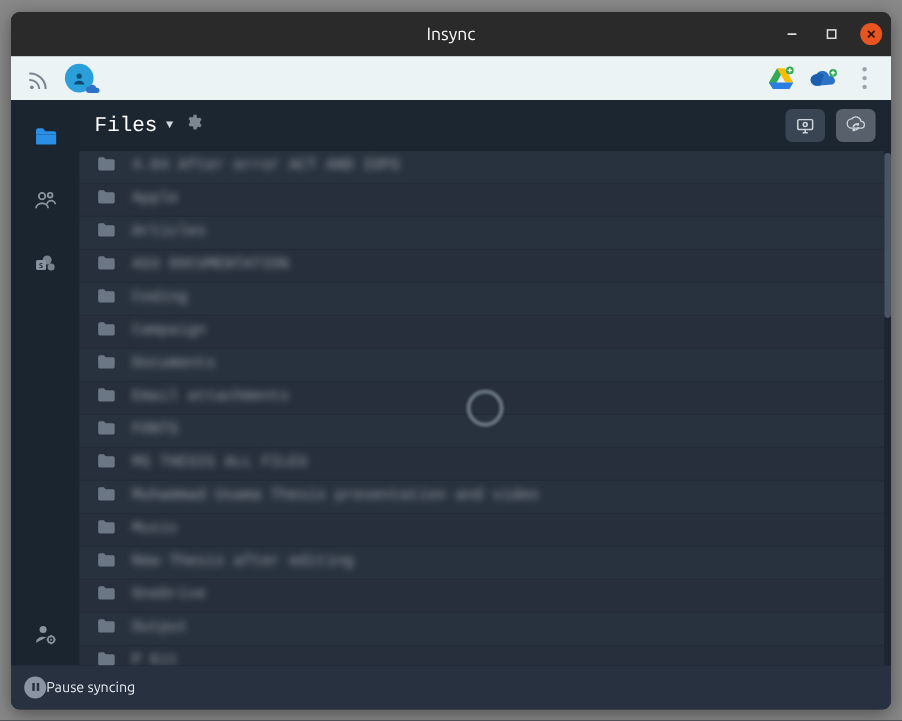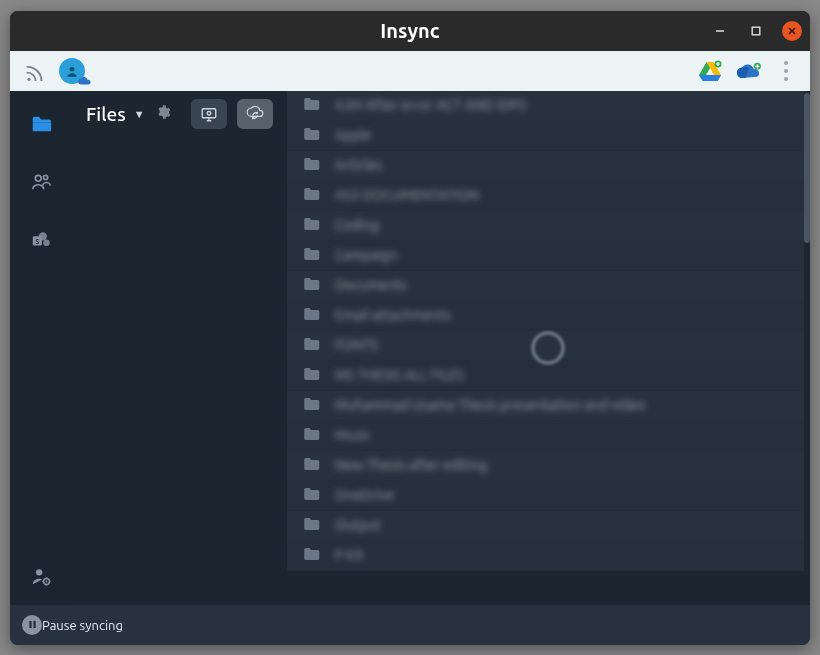--- a/index.html
+++ b/index.html
@@ -37,21 +37,21 @@
     display:flex; flex-direction:column;
     box-shadow:0 4px 16px rgba(0,0,0,0.4);
   }
   
   .titlebar {
     height:40px;
     background:var(--titlebar-bg);
     color:var(--titlebar-fg);
     display:flex; align-items:center; justify-content:center;
     position:relative;
-    font-size:20px; font-weight:700;
+    font-size:16px; font-weight:400;
   }
   .titlebar .title { pointer-events:none; }
   .win-controls {
     position:absolute; right:8px; top:0; height:100%;
     display:flex; align-items:center; gap:16px;
   }
   .win-btn {
     width:20px; height:20px; border-radius:50%;
     display:flex; align-items:center; justify-content:center;
     color:#ddd;
@@ -103,22 +103,23 @@
     width:34px; height:30px;
     display:flex; align-items:center; justify-content:center;
     color:#8893a0;
     cursor:pointer;
   }
   .sidebar .sb-item.active { color:#2b8fe6; }
   .sidebar .sb-spacer { flex:1; }
   .sidebar svg { width:22px; height:22px; }
 
   .main {
-    flex:1; display:flex; flex-direction:row; min-width:0;
+    flex:1; display:flex; flex-direction:column; min-width:0;
     background:var(--dark-bg);
+    font-family:Liberation Mono, monospace;
   }
   .main-header {
     height:46px;
     display:flex; align-items:center;
     padding:0 14px;
     gap:10px;
     color:#ffffff;
   }
   .main-header .files-btn {
     display:flex; align-items:center; gap:8px;

